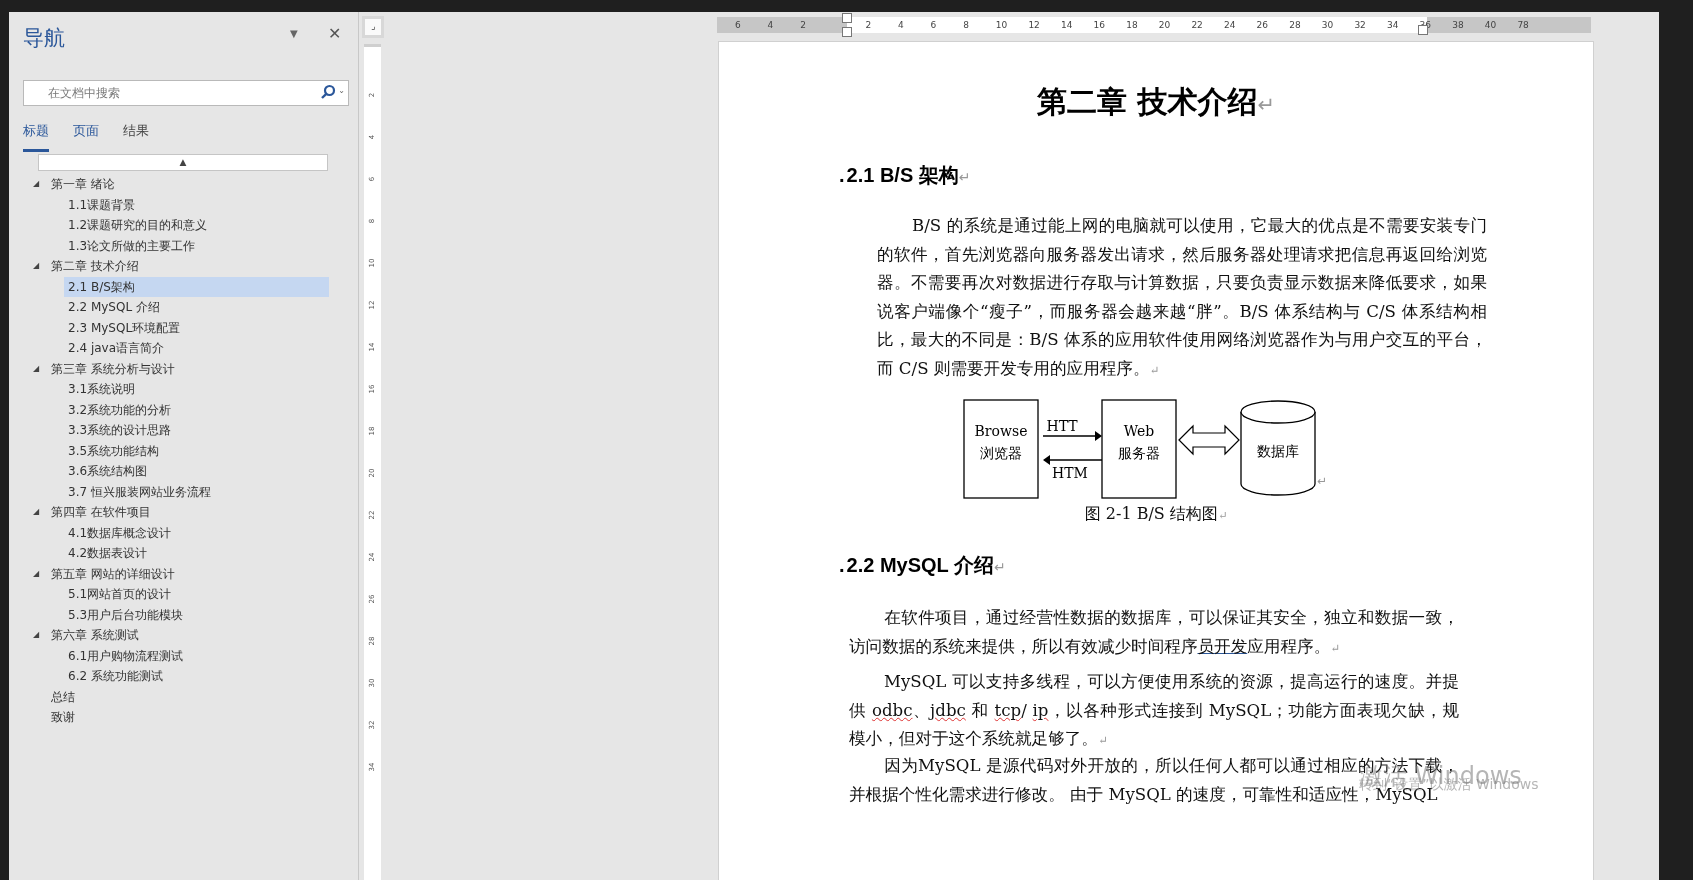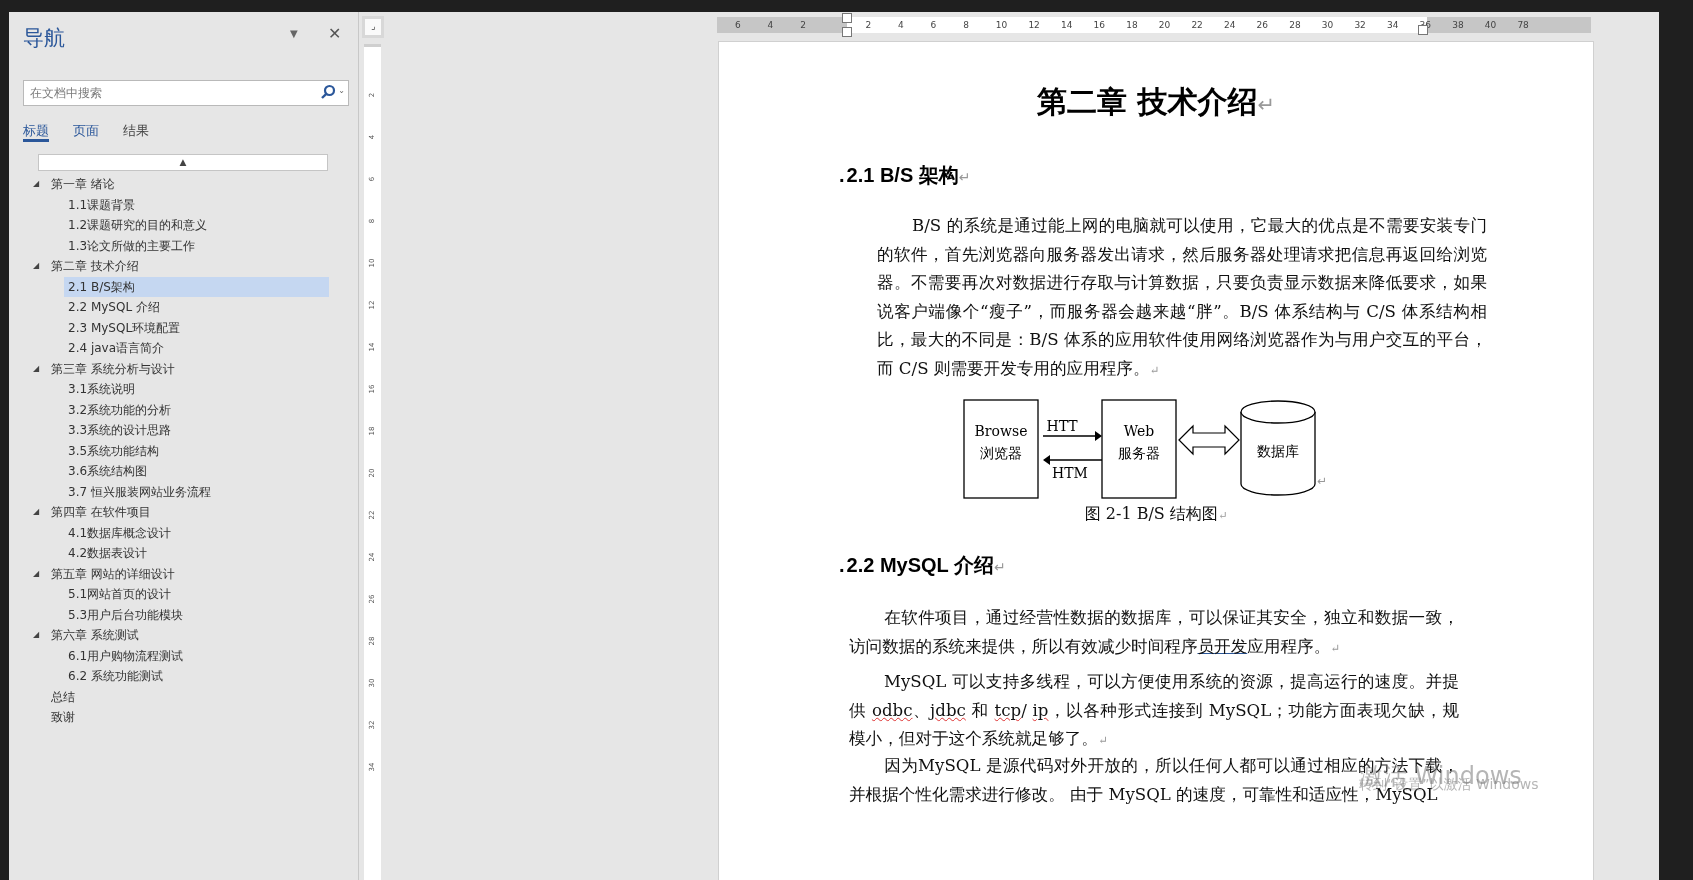--- a/index.html
+++ b/index.html
@@ -4,26 +4,26 @@
 <style>
   * { box-sizing: border-box; margin: 0; padding: 0; }
   html, body { width: 1693px; height: 880px; overflow: hidden; background: #1f1f1f; font-family: "DejaVu Sans", "Liberation Sans", sans-serif; }
   .frame { position: absolute; left: 9px; top: 12px; width: 1650px; height: 868px; background: #e6e6e6; }
   
   .nav { position: absolute; left: 0; top: 0; width: 350px; height: 868px; background: #e6e6e6; border-right: 1px solid #c8c8c8; }
   .nav-title { position: absolute; left: 14px; top: 12px; font-size: 21px; color: #2b579a; }
   .nav-menu { position: absolute; left: 281px; top: 16px; font-size: 10px; color: #666; cursor: pointer; }
   .nav-close { position: absolute; left: 319px; top: 12px; font-size: 16px; color: #555; cursor: pointer; }
   .search { position: absolute; left: 14px; top: 68px; width: 326px; height: 26px; background: #fff; border: 1px solid #b9b9b9; }
-  .search input { border: none; outline: none; width: 280px; height: 24px; padding-left: 6px; font-size: 12px; color: #b91c1c; background: transparent; font-family: "DejaVu Sans", sans-serif; }
+  .search input { border: none; outline: none; width: 280px; height: 24px; padding-left: 24px; font-size: 12px; color: #b91c1c; background: transparent; font-family: "DejaVu Sans", sans-serif; }
   .search input::placeholder { color: #7a7a7a; }
   .search-icon { position: absolute; right: 12px; top: 3px; width: 16px; height: 16px; }
   .search-drop { position: absolute; right: 3px; top: 5px; font-size: 8px; color: #666; }
   .tabs { position: absolute; left: 14px; top: 110px; display: flex; gap: 24px; }
-  .tab { font-size: 13px; color: #2b579a; cursor: pointer; position: relative; padding-bottom: 2px; }
+  .tab { font-size: 13px; color: #2b579a; cursor: pointer; position: relative; padding-bottom: 12px; }
   .tab.other { color: #444; }
   .tab.active::after { content: ""; position: absolute; left: 0; right: 0; bottom: 0; height: 3px; background: #2b579a; }
   .scroll-up { position: absolute; left: 29px; top: 142px; width: 290px; height: 17px; background: #fff; border: 1px solid #c5c5c5; text-align: center; font-size: 9px; line-height: 15px; color: #444; cursor: pointer; }
   .tree { position: absolute; left: 14px; top: 162px; width: 310px; }
   .tree-item { height: 20.5px; line-height: 20.5px; font-size: 12px; color: #333; cursor: pointer; position: relative; white-space: nowrap; }
   .tree-item.l1 { padding-left: 28px; }
   .tree-item.l2 { padding-left: 45px; }
   .tree-item.sel { background: #c5d7f1; margin-left: 41px; padding-left: 4px; width: 265px; }
   .tri { position: absolute; left: 10px; top: 0; font-size: 8px; color: #444; }
   

